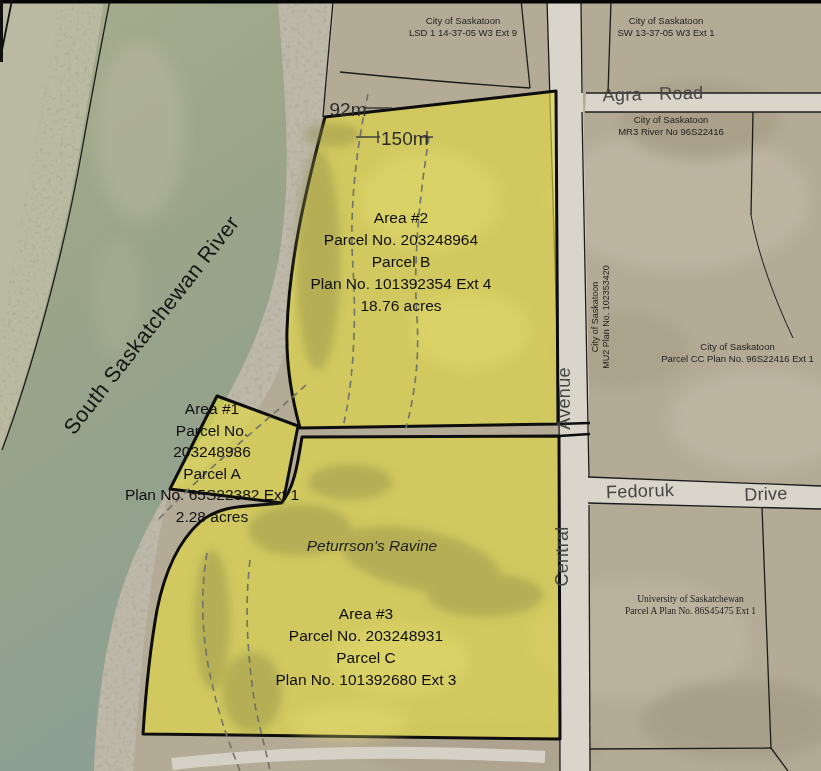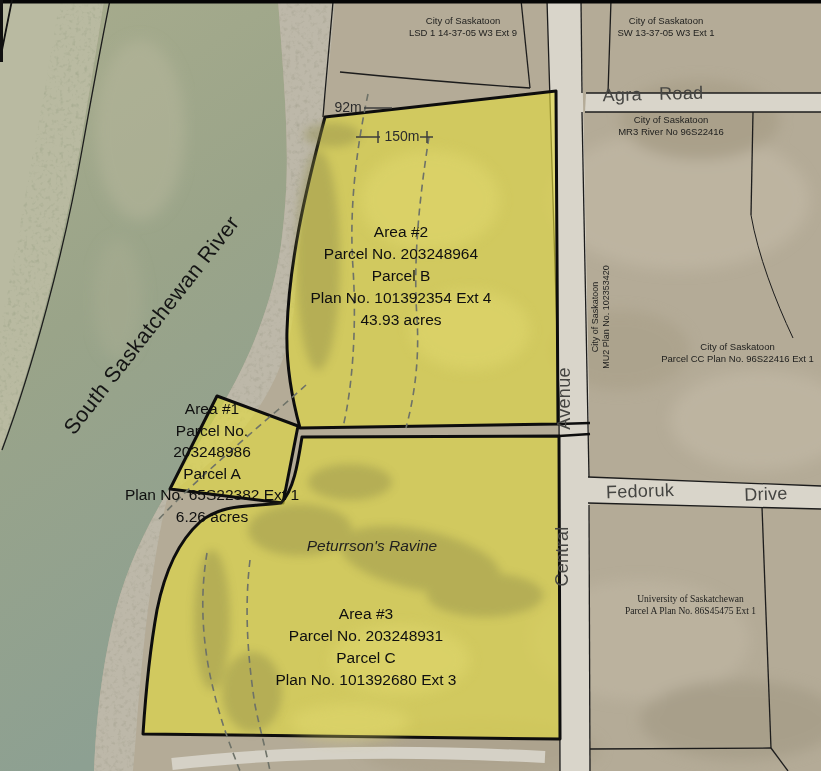--- a/index.html
+++ b/index.html
@@ -6,21 +6,21 @@
   .map{
     position:relative;width:821px;height:771px;overflow:hidden;
     font-family:"Liberation Sans",sans-serif;background:#e5e5e5;
   }
   .map svg{position:absolute;left:0;top:0;}
   .lbl{position:absolute;text-align:center;color:#1b1b1b;z-index:5;}
   .lbl-sm{font-size:9.5px;line-height:11.5px;color:#222220;}
   .lbl-road{font-size:18px;color:#454542;letter-spacing:.3px;}
   .lbl-parcel{font-size:15.5px;line-height:22px;color:#0f0f0f;}
   .lbl-parcel1{font-size:15.5px;line-height:21.5px;color:#0f0f0f;}
-  .lbl-dim{font-size:14px;color:#2c2c2c;}
+  .lbl-dim{font-size:19px;color:#2c2c2c;}
   .rot90{transform:rotate(-90deg);transform-origin:center center;}
   .riverlbl{font-size:21.5px;letter-spacing:.5px;color:#141414;
     transform:rotate(-52deg);transform-origin:center center;}
   .ravinelbl{font-size:15.5px;font-style:italic;color:#1e1e1e;}
   .tilt{transform:rotate(-2deg);}
 </style>
 </head>
 <body>
 
 <div class="map">
@@ -184,35 +184,35 @@
 
 <div class="lbl lbl-sm" style="left:578px;top:594px;width:225px;font-family:Liberation Serif, serif;">
   <div>University of Saskatchewan</div>
   <div>Parcel A Plan No. 86S45475 Ext 1</div>
 </div>
 
 <div class="lbl riverlbl" style="left:-13px;top:313px;width:330px;">South Saskatchewan River</div>
 
 <div class="lbl ravinelbl" style="left:272px;top:537px;width:200px;">Peturrson's Ravine</div>
 
-<div class="lbl lbl-parcel" style="left:281px;top:221px;width:240px;">
+<div class="lbl lbl-parcel" style="left:281px;top:207px;width:240px;">
   <div>Area #2</div>
   <div>Parcel No. 203248964</div>
   <div>Parcel B</div>
   <div>Plan No. 101392354 Ext 4</div>
-  <div>43.93 acres</div>
+  <div>18.76 acres</div>
 </div>
 
 <div class="lbl lbl-parcel1" style="left:112px;top:398px;width:200px;">
   <div>Area #1</div>
   <div>Parcel No.</div>
   <div>203248986</div>
   <div>Parcel A</div>
   <div style="white-space:nowrap;">Plan No. 65S22382 Ext 1</div>
-  <div>6.26 acres</div>
+  <div>2.28 acres</div>
 </div>
 
 <div class="lbl lbl-parcel" style="left:246px;top:603px;width:240px;">
   <div>Area #3</div>
   <div>Parcel No. 203248931</div>
   <div>Parcel C</div>
   <div>Plan No. 101392680 Ext 3</div>
 </div>
 
 <div class="lbl lbl-dim" style="left:329px;top:99px;width:38px;">92m</div>

